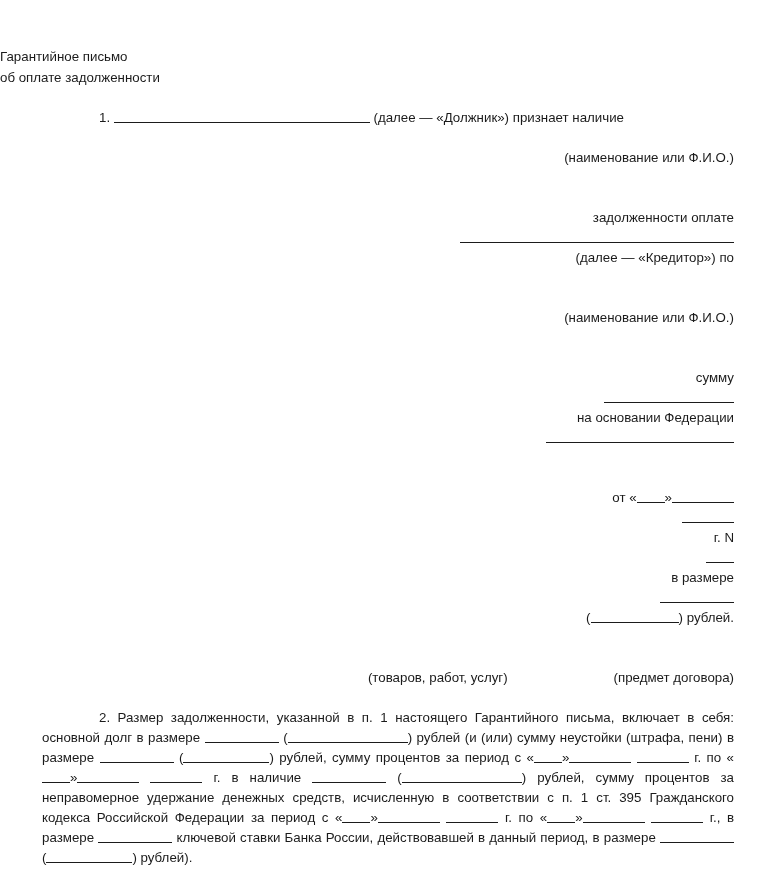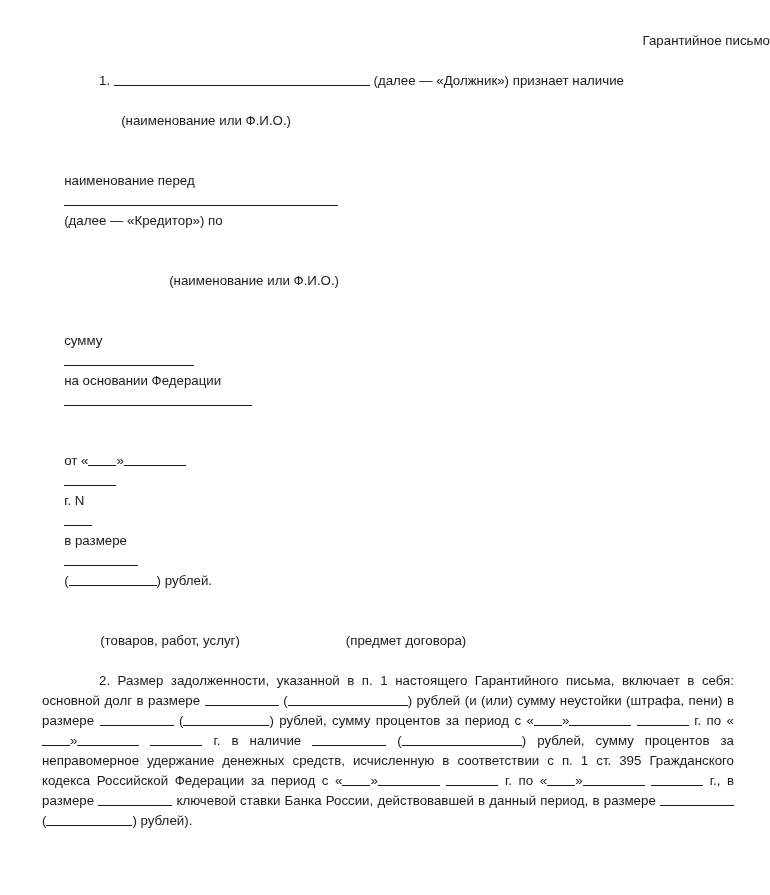--- a/index.html
+++ b/index.html
@@ -17,22 +17,22 @@
     overflow: hidden;
   }
   .page {
     position: relative;
     width: 770px;
     height: 895px;
     background: #fff;
     box-sizing: border-box;
   }
   .title-block {
-    text-align: right;
-    margin-top: 30px;
+    text-align: left;
+    margin-top: 46px;
     margin-bottom: 0;
   }
   .title-line {
     line-height: 21px;
     white-space: nowrap;
   }
   .body-block {
     margin-left: 42px;
     margin-right: 40px;
     width: 692px;
@@ -44,21 +44,21 @@
     margin: 0;
   }
   .para.first {
     margin-top: 20px;
   }
   .indent {
     display: inline-block;
     width: 57px;
   }
   .caption {
-    text-align: left;
+    text-align: right;
     margin: 0;
     white-space: pre;
   }
   .u {
     display: inline-block;
     border-bottom: 1px solid #1b1b1b;
     height: 13px;
     vertical-align: -1px;
   }
   .u-xs { width: 28px; }
@@ -73,36 +73,37 @@
   .u-pay { width: 130px; }
   .u-contract { width: 188px; }
 </style>
 </head>
 <body>
 
 <div class="page">
 
   <div class="title-block">
     <div class="title-line">Гарантийное письмо</div>
+    <div class="title-line">об оплате задолженности</div>
   </div>
 
   <div class="body-block">
 
     <div class="para first">
       <span class="indent"></span><span>1.</span>
       <span class="u u-name"></span>
       <span>(далее — «Должник») признает наличие</span>
     </div>
 
     <div class="caption">
       <span class="indent"></span><span>(наименование или Ф.И.О.)</span>
     </div>
 
     <div class="caption">
-      <span>наименование перед</span>
+      <span>задолженности оплате</span>
       <span class="u u-name2"></span>
       <span>(далее — «Кредитор») по</span>
     </div>
 
     <div class="caption">
       <span class="indent" style="width:105px;"></span><span>(наименование или Ф.И.О.)</span>
     </div>
 
     <div class="caption">
       <span>сумму</span>

